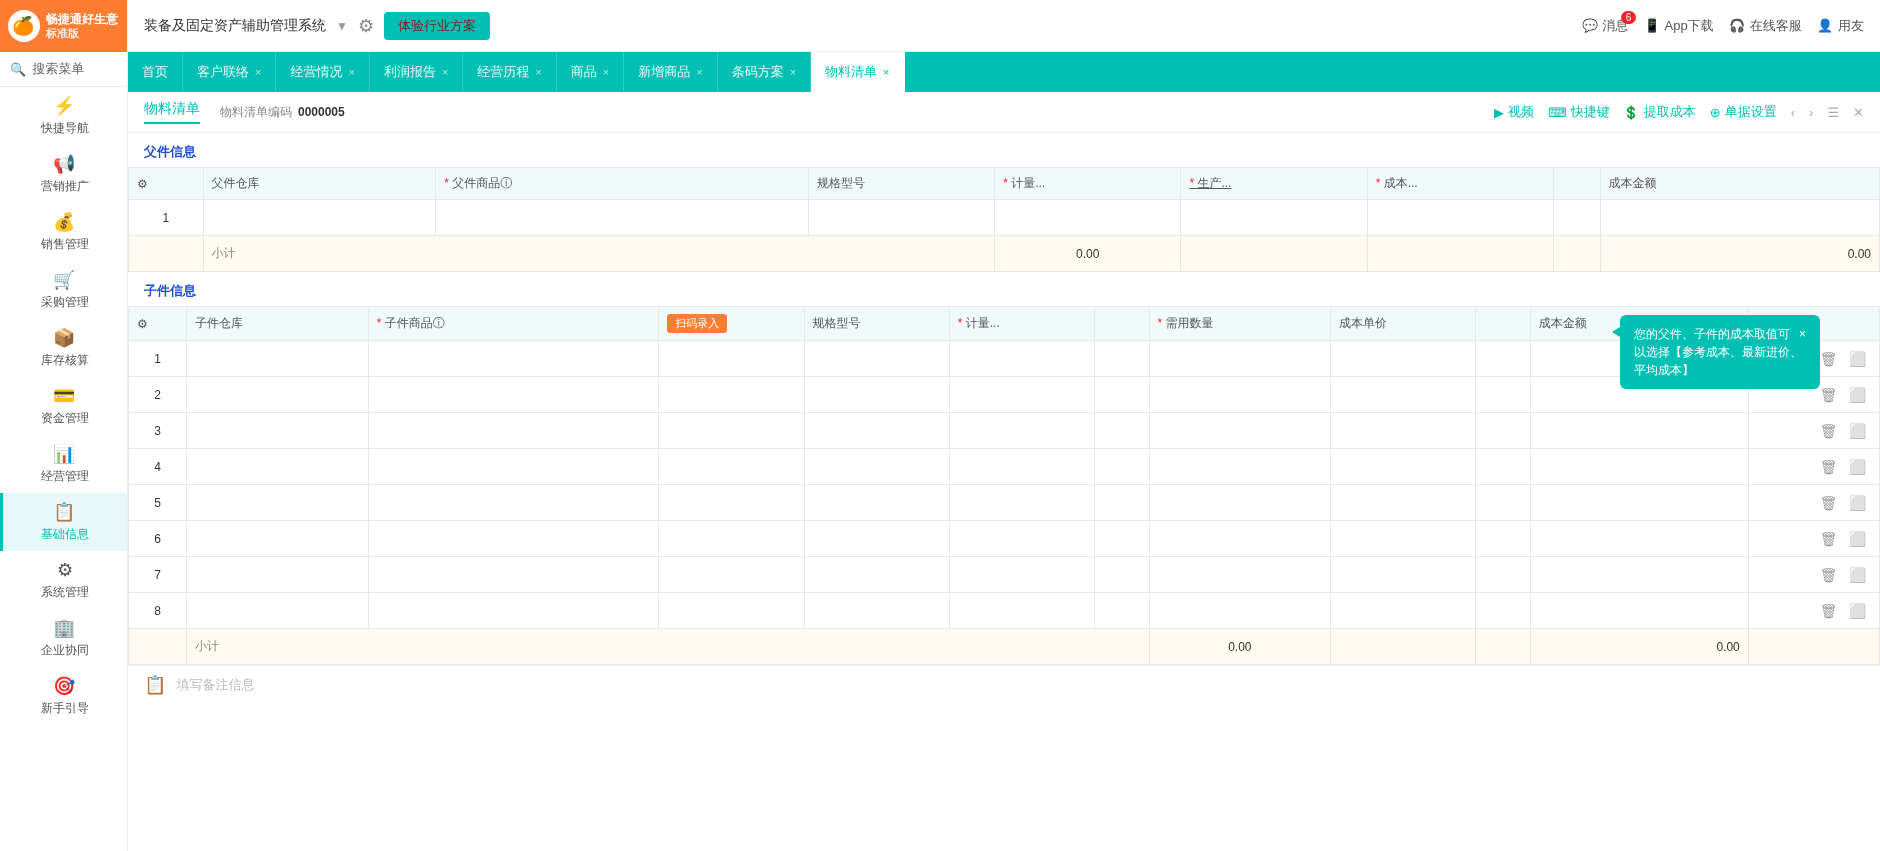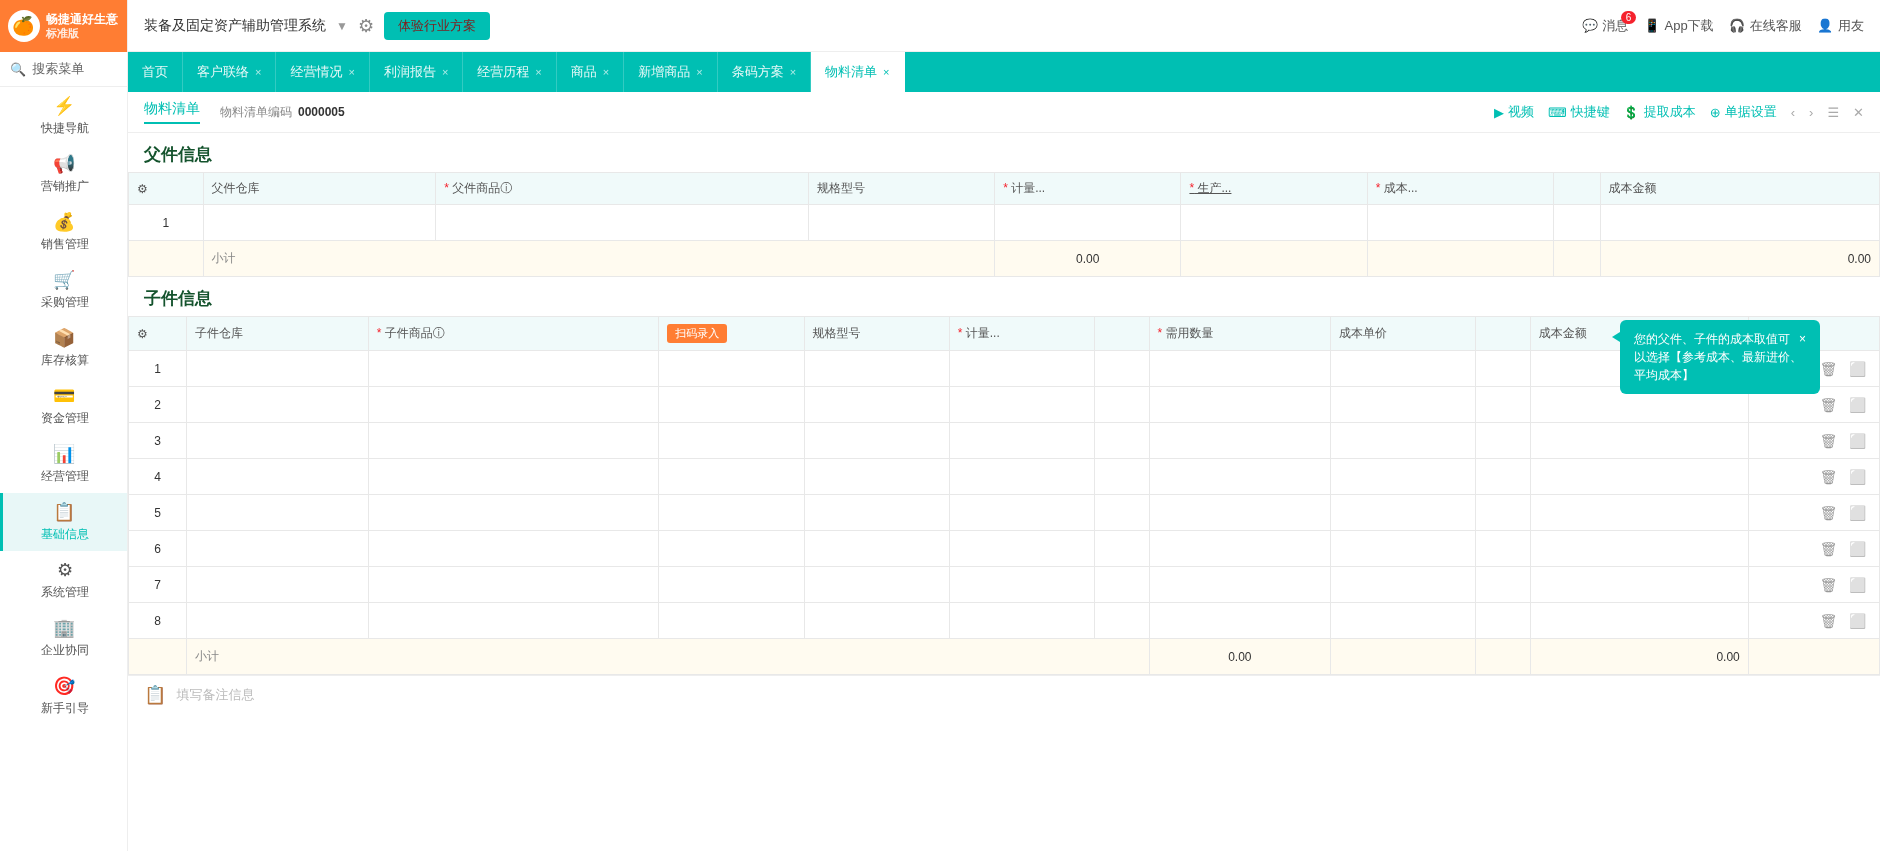--- a/index.html
+++ b/index.html
@@ -188,23 +188,23 @@
     .page-header-actions span {
       display: flex;
       align-items: center;
       gap: 4px;
       cursor: pointer;
       color: #00bfb3;
     }
 
     
     .section-title {
-      font-size: 17px;
+      font-size: 13px;
       font-weight: bold;
-      color: #14532d;
+      color: #1d4ed8;
       padding: 10px 16px 6px;
       font-family: Liberation Serif, serif;
     }
 
     
     .data-table {
       width: 100%;
       border-collapse: collapse;
       font-size: 12px;
     }

